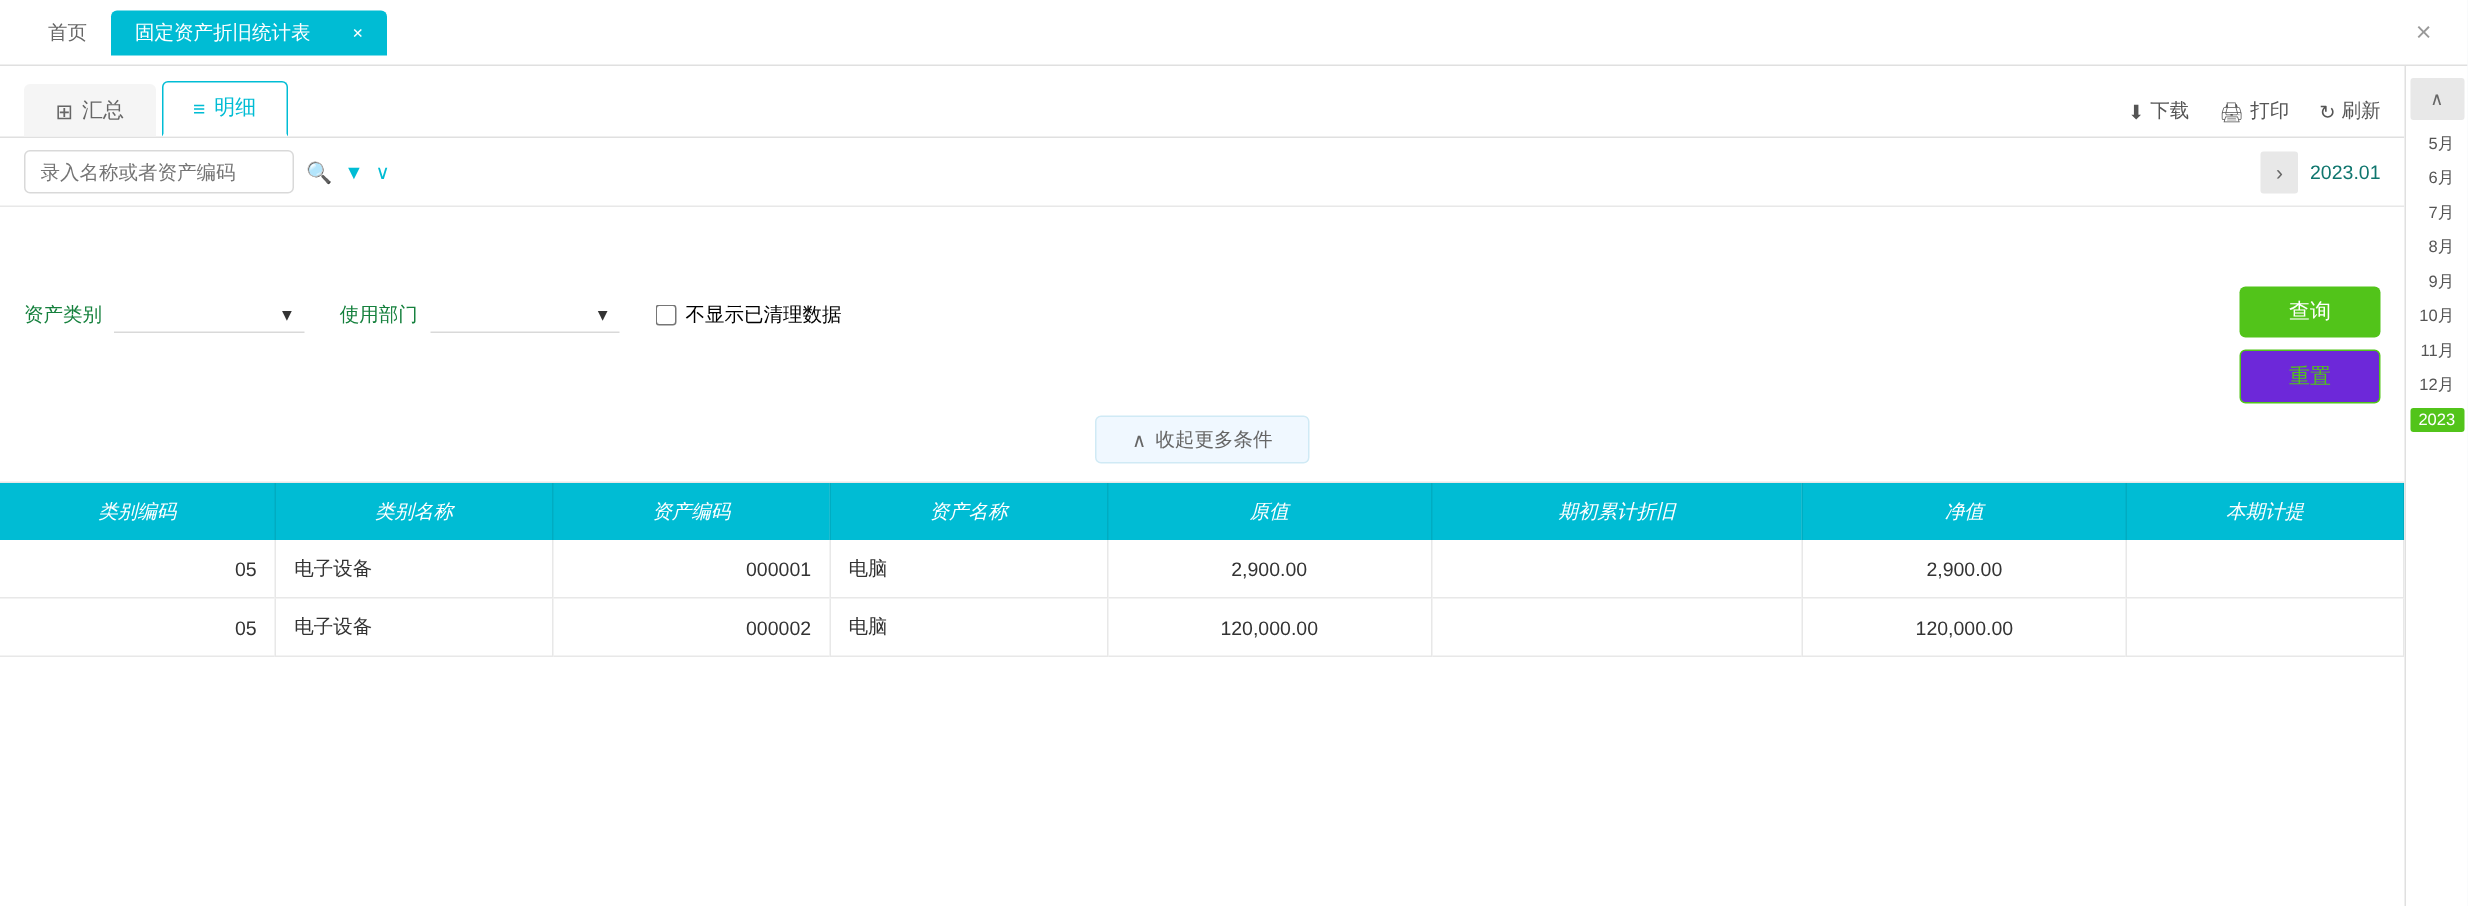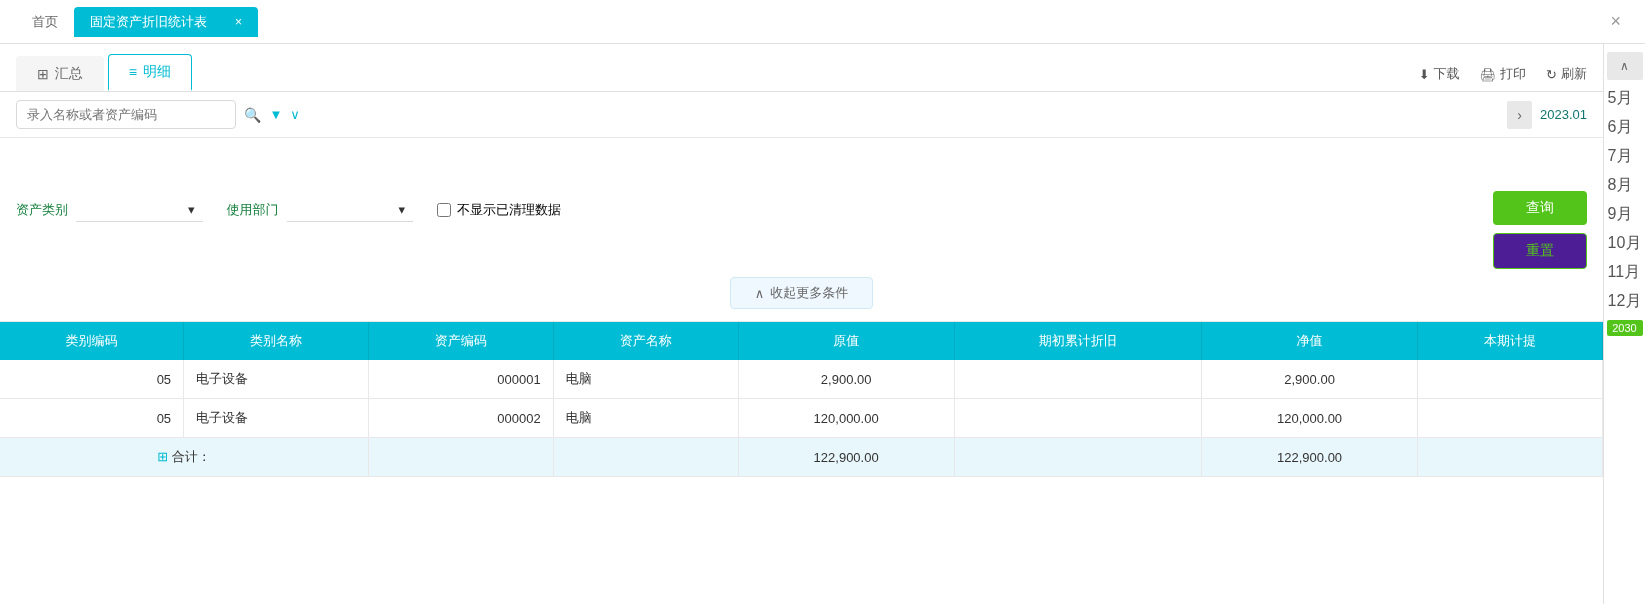--- a/index.html
+++ b/index.html
@@ -53,21 +53,21 @@
       display: flex; align-items: center; gap: 4px; cursor: pointer; color: #555;
     }
 
     
     .search-bar {
       display: flex; align-items: center; padding: 8px 16px; border-bottom: 1px solid #e8e8e8;
       background: #fff; gap: 8px;
     }
     .search-input {
       border: 1px solid #d9d9d9; border-radius: 4px; padding: 6px 10px;
-      font-size: 13px; width: 220px; outline: none; color: #999;
+      font-size: 13px; width: 180px; outline: none; color: #999;
     }
     .search-icon { color: #999; font-size: 14px; cursor: pointer; }
     .more-filter {
       display: flex; align-items: center; gap: 4px; color: #00bcd4; cursor: pointer; font-size: 13px;
     }
     .nav-arrow {
       margin-left: auto; background: #e8e8e8; border: none; padding: 6px 10px; cursor: pointer;
       color: #666; font-size: 14px; border-radius: 2px;
     }
     .date-label { color: #0f766e; font-size: 13px; white-space: nowrap; }
@@ -85,53 +85,53 @@
       gap: 4px; cursor: pointer; color: #333;
     }
     .checkbox-group { display: flex; align-items: center; gap: 6px; }
     .checkbox-group input { width: 14px; height: 14px; cursor: pointer; }
     .filter-actions { margin-left: auto; display: flex; flex-direction: column; gap: 8px; }
     .btn-query {
       background: #52c41a; color: #fff; border: none; padding: 8px 32px;
       font-size: 14px; border-radius: 4px; cursor: pointer; min-width: 90px; margin-top: 41px;
     }
     .btn-reset {
-      background: #4c1d95; color: #52c41a; border: 1px solid #52c41a; padding: 8px 32px;
+      background: #6d28d9; color: #52c41a; border: 1px solid #52c41a; padding: 8px 32px;
       font-size: 14px; border-radius: 4px; cursor: pointer; min-width: 90px;
     }
     .collapse-inner {
       background: #f0f8ff; border: 1px solid #d0eaf5; border-radius: 4px;
       padding: 6px 24px; display: inline-flex; align-items: center; gap: 6px;
       color: #666; font-size: 13px;
     }
 
     
     .table-wrapper { flex: 1; overflow: auto; }
     table { width: 100%; border-collapse: collapse; }
-    thead tr { background: #00bcd4; color: #fff; }
+    thead tr { background: #00bcd4; color: #fff; font-style: italic; }
     thead th { padding: 10px 12px; text-align: center; font-weight: 500; font-size: 13px; white-space: nowrap; border-right: 1px solid #00acc1; }
     tbody tr { border-bottom: 1px solid #e8e8e8; }
     tbody td { padding: 10px 12px; font-size: 13px; color: #333; border-right: 1px solid #e8e8e8; }
     .td-right { text-align: center; }
     .td-center { text-align: right; }
     .total-row { background: #e8f7fb; }
     .total-row td { font-weight: 500; color: #333; }
 
     
     .right-sidebar {
       width: 42px; background: #fff; border-left: 1px solid #e0e0e0;
       display: flex; flex-direction: column; align-items: center; padding-top: 4px;
     }
     .sidebar-nav-btn {
       width: 36px; height: 28px; background: #e8e8e8; border: none; border-radius: 2px;
       cursor: pointer; font-size: 12px; color: #666; margin: 4px 0; display: flex;
       align-items: center; justify-content: center;
     }
     .month-item {
-      padding: 4px 0; font-size: 16px; color: #555; cursor: pointer; text-align: left;
+      padding: 4px 0; font-size: 11px; color: #555; cursor: pointer; text-align: right;
       width: 100%;
     }
     .year-badge {
       background: #52c41a; color: #fff; font-size: 11px; padding: 2px 4px;
       border-radius: 2px; margin-top: 4px; text-align: center; width: 36px;
     }
   </style>
 </head>
 <body>
 
@@ -247,45 +247,33 @@
             <tr>
     <td class="td-center">05</td>
     <td>电子设备</td>
     <td class="td-center">000002</td>
     <td>电脑</td>
     <td class="td-right">120,000.00</td>
     <td class="td-right"></td>
     <td class="td-right">120,000.00</td>
     <td class="td-right"></td>
   </tr>
-            <tr class="total-row">
-  <td colspan="2" style="text-align:center;">
-    <span style="color:#00bcd4;">⊞</span>
-    合计：
-  </td>
-  <td></td>
-  <td></td>
-  <td class="td-right">122,900.00</td>
-  <td class="td-right"></td>
-  <td class="td-right">122,900.00</td>
-  <td class="td-right"></td>
-</tr>
           </tbody>
       </table>
     </div>
 
   </div>
 
   <div class="right-sidebar">
     <button class="sidebar-nav-btn">∧</button>
     <div id="month-list">
         <div class="month-item">5月</div>
         <div class="month-item">6月</div>
         <div class="month-item">7月</div>
         <div class="month-item">8月</div>
         <div class="month-item">9月</div>
         <div class="month-item">10月</div>
         <div class="month-item">11月</div>
         <div class="month-item">12月</div>
       </div>
-    <div class="year-badge">2030</div>
+    <div class="year-badge">2023</div>
   </div>
 </div>
 
 </body></html>

